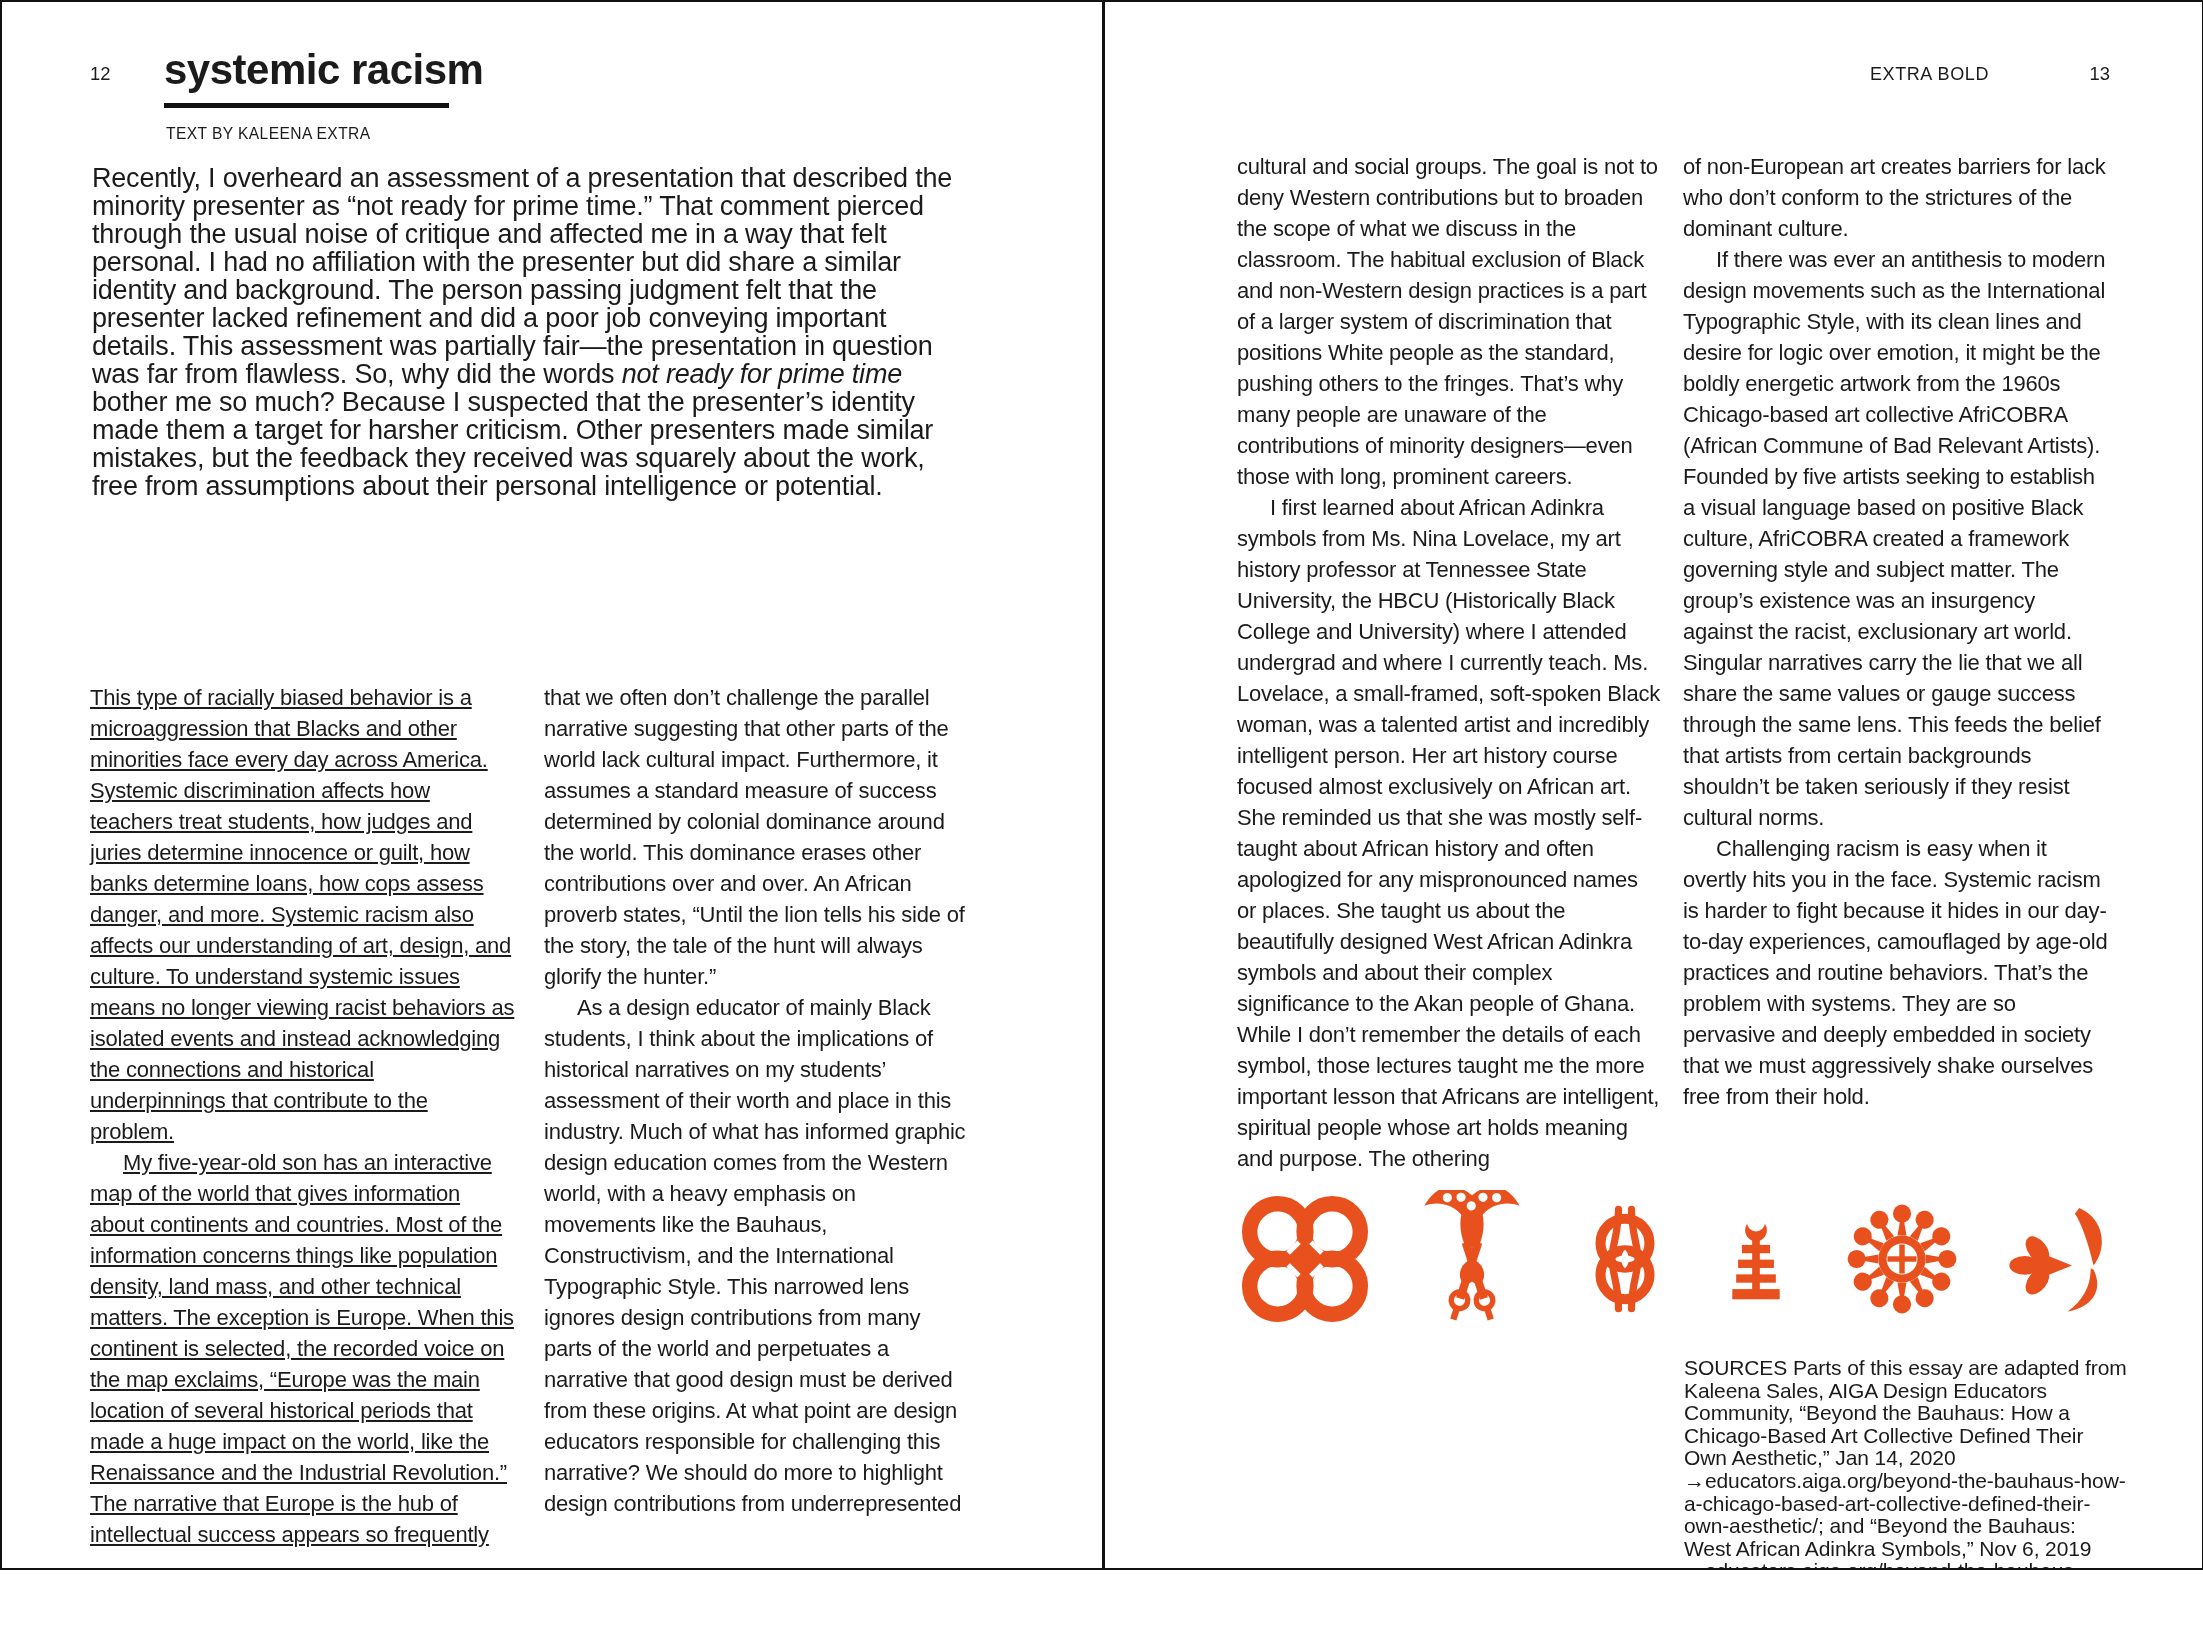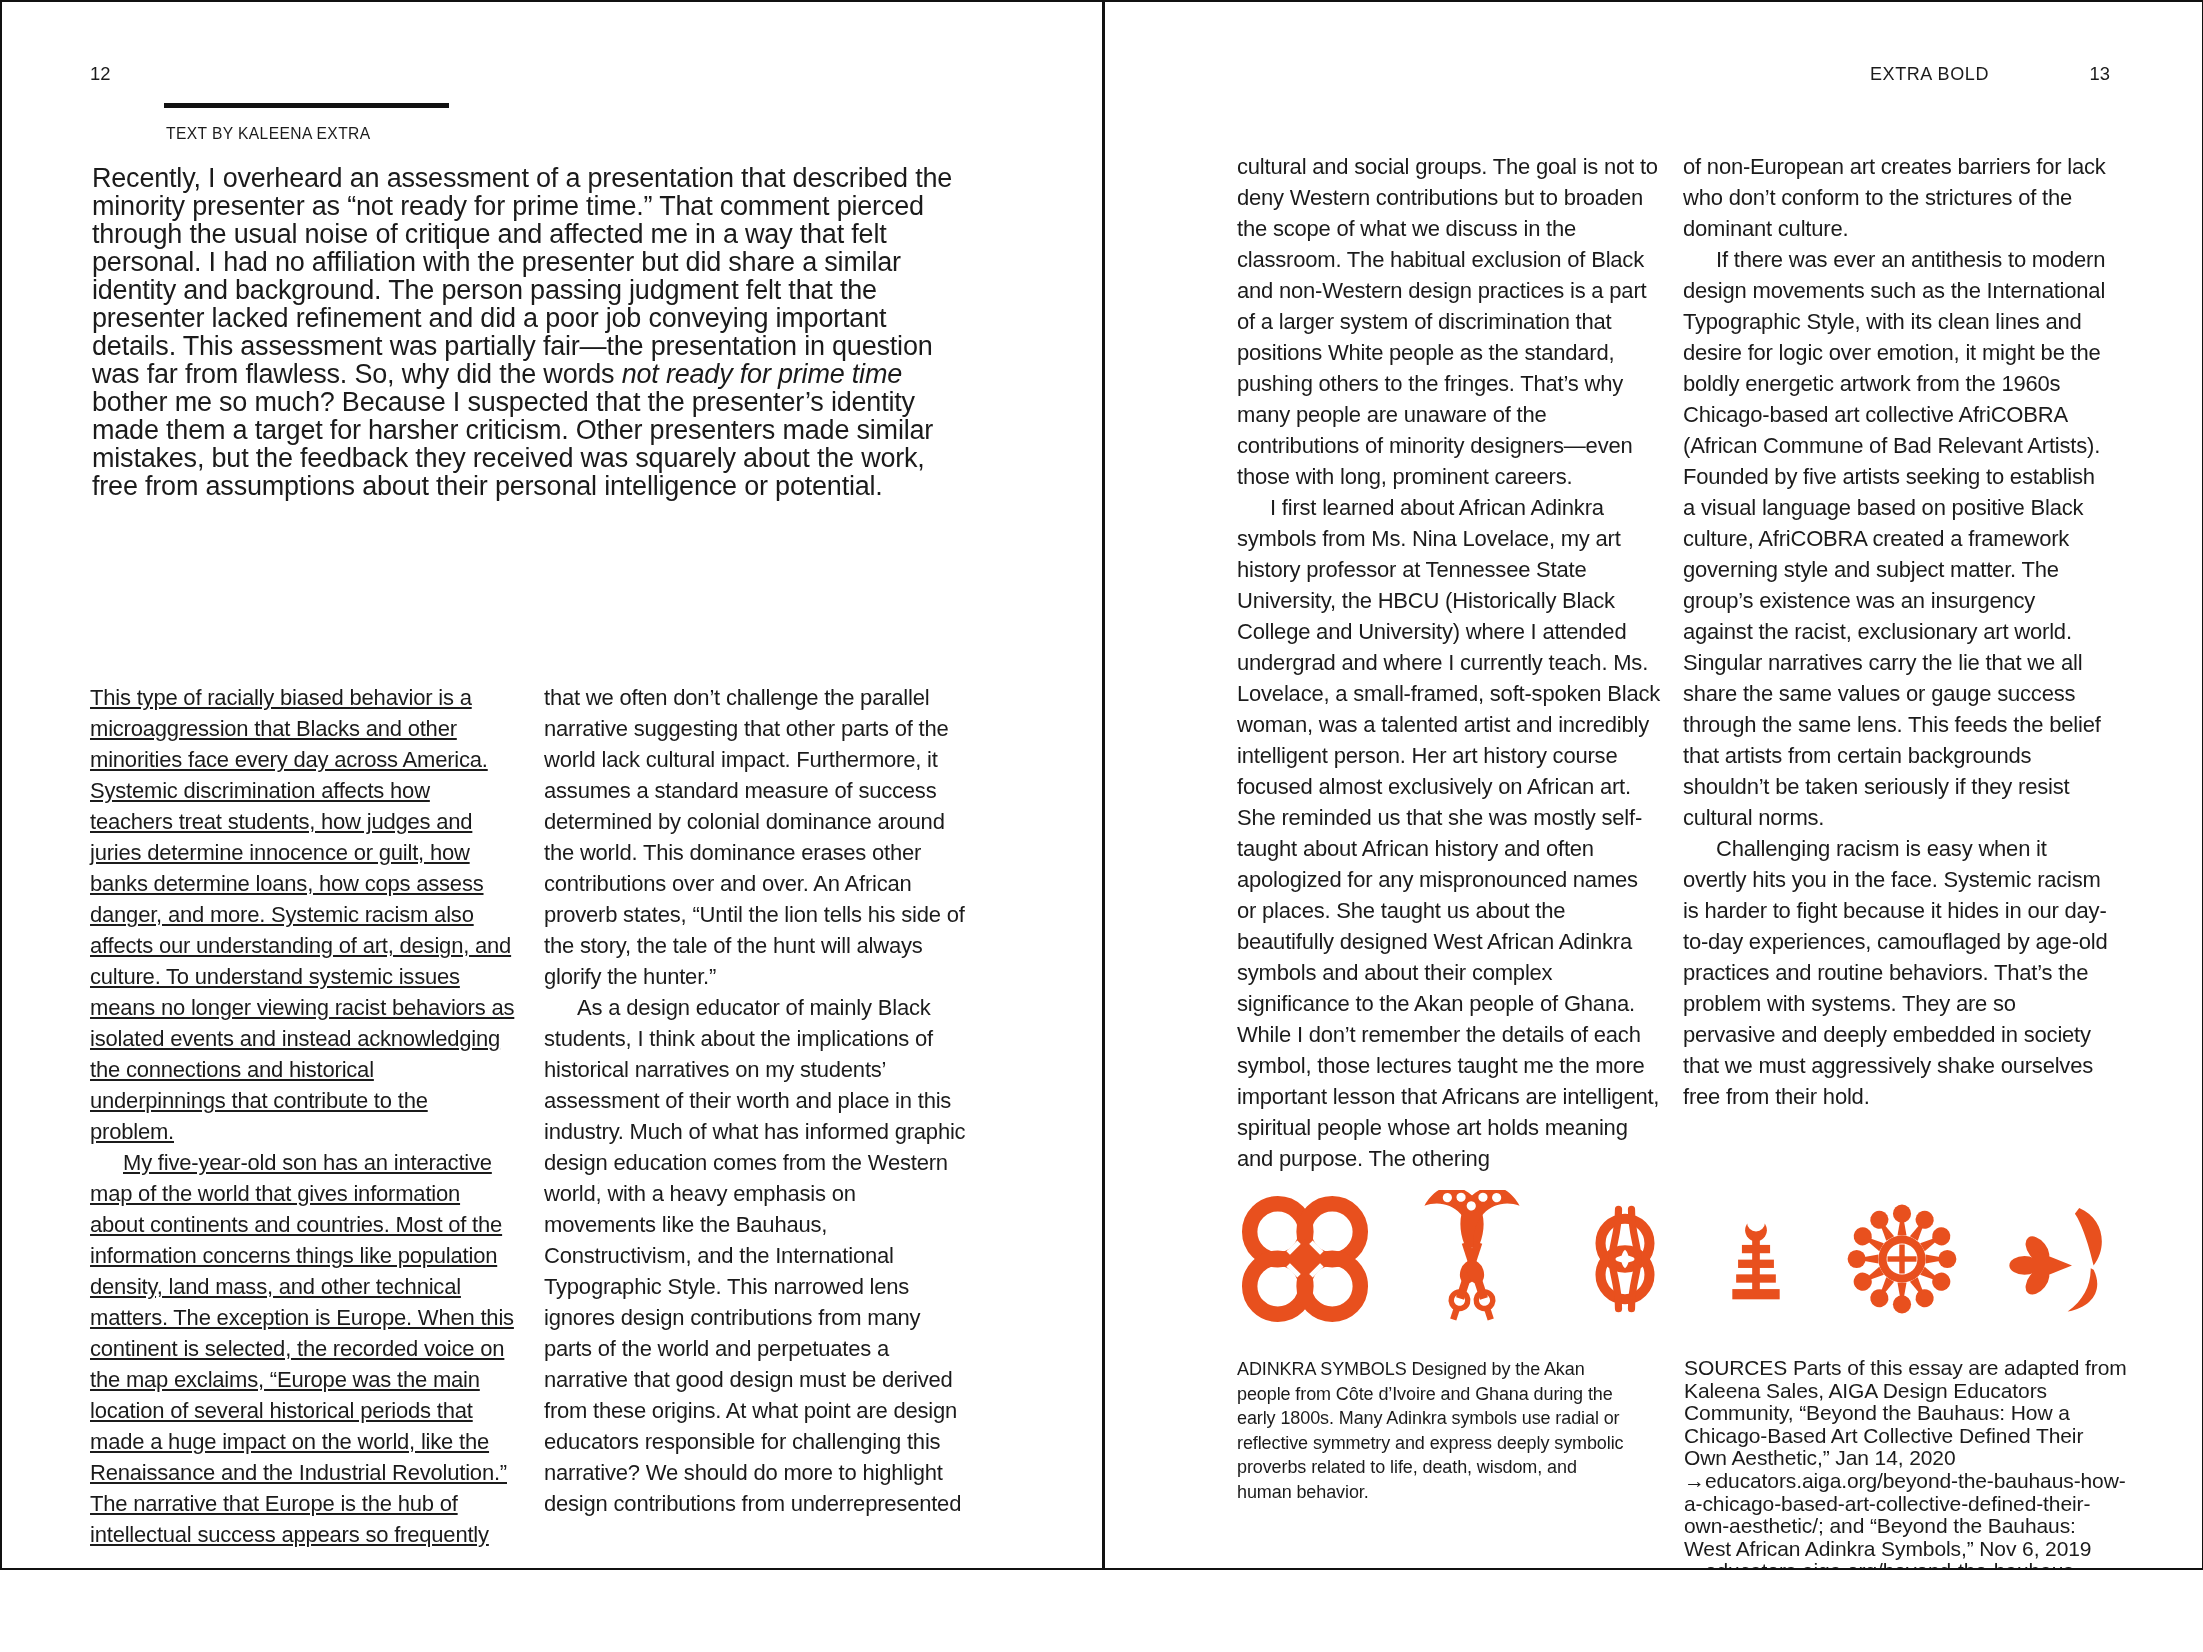--- a/index.html
+++ b/index.html
@@ -35,20 +35,21 @@
   .sym-stroke{stroke:var(--accent);fill:none;}
   .sym-white{fill:#ffffff;}
 </style>
 </head>
 <body>
 
 <div class="spread">
 
   <div class="abs pagenum" style="left:88px;top:61px;">12</div>
 
+  <div class="abs title" style="left:162px;top:44px;">systemic racism</div>
   <div class="abs title-rule" style="left:162px;top:101px;width:285px;"></div>
   <div class="abs byline" style="left:164px;top:123px;">TEXT BY KALEENA EXTRA</div>
 
   <p class="abs intro" style="left:90px;top:162px;"><span>Recently, I overheard an assessment of a presentation that described the minority presenter as “not ready for prime time.” That comment pierced through the usual noise of critique and affected me in a way that felt personal. I had no affiliation with the presenter but did share a similar identity and background. The person passing judgment felt that the presenter lacked refinement and did a poor job conveying important details. This assessment was partially fair—the presentation in question was far from flawless. So, why did the words </span><span class="it">not ready for prime time</span><span> bother me so much? Because I suspected that the presenter’s identity made them a target for harsher criticism. Other presenters made similar mistakes, but the feedback they received was squarely about the work, free from assumptions about their personal intelligence or potential.</span></p>
 
   <div class="abs col" style="left:88px;top:680px;text-decoration:underline;">
     <p>This type of racially biased behavior is a microaggression that Blacks and other minorities face every day across America. Systemic discrimination affects how teachers treat students, how judges and juries determine innocence or guilt, how banks determine loans, how cops assess danger, and more. Systemic racism also affects our understanding of art, design, and culture. To understand systemic issues means no longer viewing racist behaviors as isolated events and instead acknowledging the connections and historical underpinnings that contribute to the problem.</p>
     <p class="indent">My five-year-old son has an interactive map of the world that gives information about continents and countries. Most of the information concerns things like population density, land mass, and other technical matters. The exception is Europe. When this continent is selected, the recorded voice on the map exclaims, “Europe was the main location of several historical periods that made a huge impact on the world, like the Renaissance and the Industrial Revolution.” The narrative that Europe is the hub of intellectual success appears so frequently</p>
   </div>
 
@@ -198,17 +199,16 @@
         <path class="sym-fill" d="M110,4 C144,18 150,58 130,84 C124,58 114,26 104,12 Z"></path>
         <path class="sym-fill" d="M130,90 C144,118 128,142 94,148 C116,132 126,112 126,88 Z"></path>
         <ellipse class="sym-fill" cx="52" cy="62" rx="13" ry="21" transform="rotate(-38 52 62)"></ellipse>
         <ellipse class="sym-fill" cx="34" cy="84" rx="21" ry="13"></ellipse>
         <ellipse class="sym-fill" cx="52" cy="106" rx="13" ry="21" transform="rotate(38 52 106)"></ellipse>
         <path class="sym-fill" d="M50,64 L100,84 L50,104 Z"></path>
       </g>
     </svg>
   </div>
 
-  <p class="abs caption" style="left:1235px;top:1355px;">ADINKRA SYMBOLS Designed by the Akan people from Côte d’Ivoire and Ghana during the early 1800s. Many Adinkra symbols use radial or reflective symmetry and express deeply symbolic proverbs related to life, death, wisdom, and human behavior.</p>
   <p class="abs sources" style="left:1682px;top:1355px;">SOURCES Parts of this essay are adapted from Kaleena Sales, AIGA Design Educators Community, “Beyond the Bauhaus: How a Chicago-Based Art Collective Defined Their Own Aesthetic,” Jan 14, 2020 →educators.aiga.org/beyond-the-bauhaus-how-a-chicago-based-art-collective-defined-their-own-aesthetic/; and “Beyond the Bauhaus: West African Adinkra Symbols,” Nov 6, 2019 →educators.aiga.org/beyond-the-bauhaus-west-african-adinkra-symbols/.</p>
 
 </div>
 
 
 </body></html>

